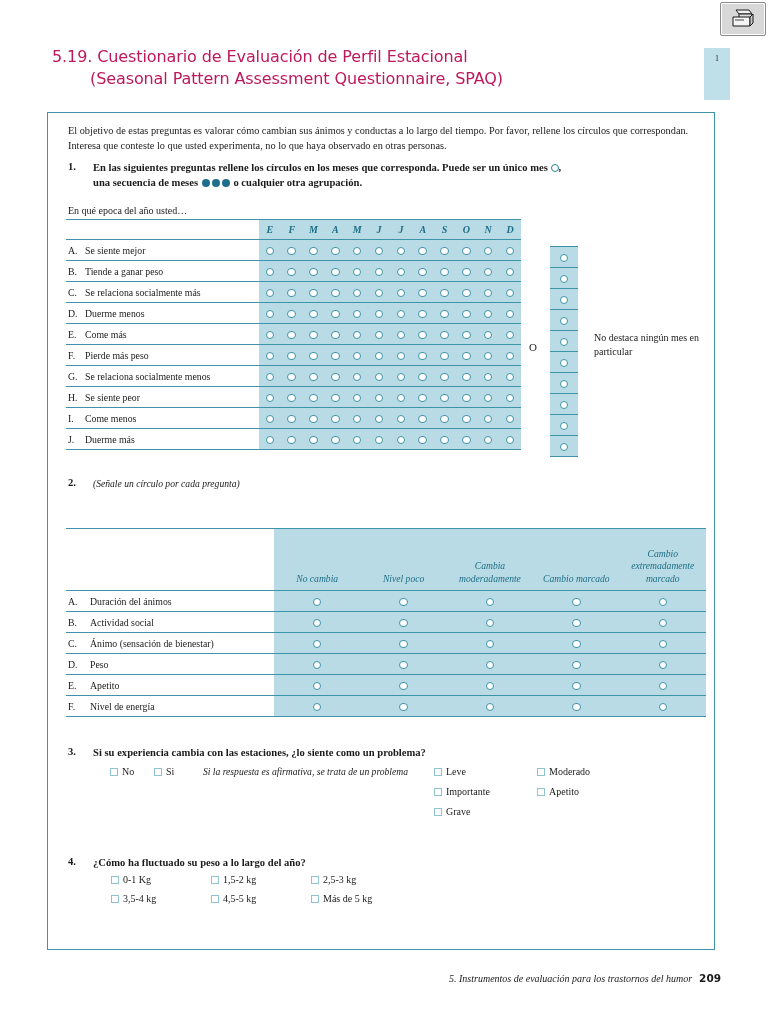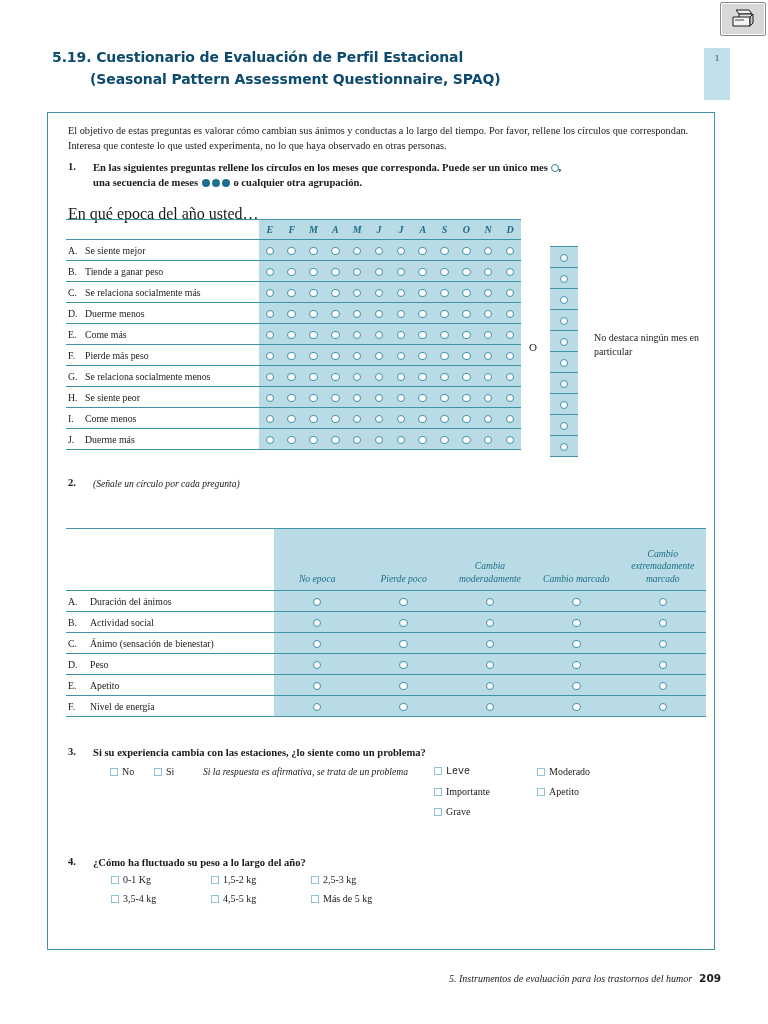--- a/index.html
+++ b/index.html
@@ -34,23 +34,23 @@
 
   
   .title-block {
     position: absolute;
     left: 52px;
     top: 46px;
     width: 620px;
   }
   .title-line {
     font-family: "DejaVu Sans", sans-serif;
-    font-weight: bold;
-    font-size: 14px;
-    color: #0c4a6e;
+    font-weight: normal;
+    font-size: 16px;
+    color: #be185d;
     letter-spacing: -0.1px;
     line-height: 22px;
     white-space: nowrap;
   }
   .title-line.indent { padding-left: 38px; }
 
   .page-tab {
     position: absolute;
     right: 38px;
     top: 48px;
@@ -129,21 +129,21 @@
     width: 8px; height: 8px;
     background: #1f6f8c;
     border-radius: 50%;
     vertical-align: -1px;
     margin: 0 1px;
   }
 
   .prompt-line {
     position: absolute;
     left: 20px;
-    font-size: 16px;
+    font-size: 10px;
   }
 
   
   .months-wrap {
     position: absolute;
     left: 18px;
     top: 106px;
     width: 455px;
   }
   table.months {
@@ -642,22 +642,22 @@
   <div class="q" style="top:364px;">
     <span class="q-num">2.</span>
     <div class="q-sub">(Señale un círculo por cada pregunta)</div>
   </div>
 
   <div class="q2-wrap">
     <table class="scale">
       <tbody id="scale-body">
           <tr>
             <td class="shead-blank"></td>
-            <td class="shead">No epoca</td>
-            <td class="shead">Pierde poco</td>
+            <td class="shead">No cambia</td>
+            <td class="shead">Nivel poco</td>
             <td class="shead">Cambia moderadamente</td>
             <td class="shead">Cambio marcado</td>
             <td class="shead">Cambio extremadamente marcado</td>
           </tr>
           <tr class="scale-headsep">
             <td class="slabel">
               <div class="slabel-inner">
                 <span class="slabel-letter">A.</span>
                 <span>Duración del ánimos</span>
               </div>
@@ -743,21 +743,21 @@
   </div>
 
   <div class="opt" style="left:62px; top:653px;">
     <span class="cbox"></span><span>No</span>
   </div>
   <div class="opt" style="left:106px; top:653px;">
     <span class="cbox"></span><span>Si</span>
   </div>
   <div class="opt ital" style="left:155px; top:653px;">Si la respuesta es afirmativa, se trata de un problema</div>
 
-  <div class="opt" style="left:386px; top:653px;font-family:Liberation Mono, monospace;">
+  <div class="opt" style="left:386px; top:653px;">
     <span class="cbox"></span><span>Leve</span>
   </div>
   <div class="opt" style="left:489px; top:653px;">
     <span class="cbox"></span><span>Moderado</span>
   </div>
   <div class="opt" style="left:386px; top:673px;">
     <span class="cbox"></span><span>Importante</span>
   </div>
   <div class="opt" style="left:489px; top:673px;">
     <span class="cbox"></span><span>Apetito</span>

